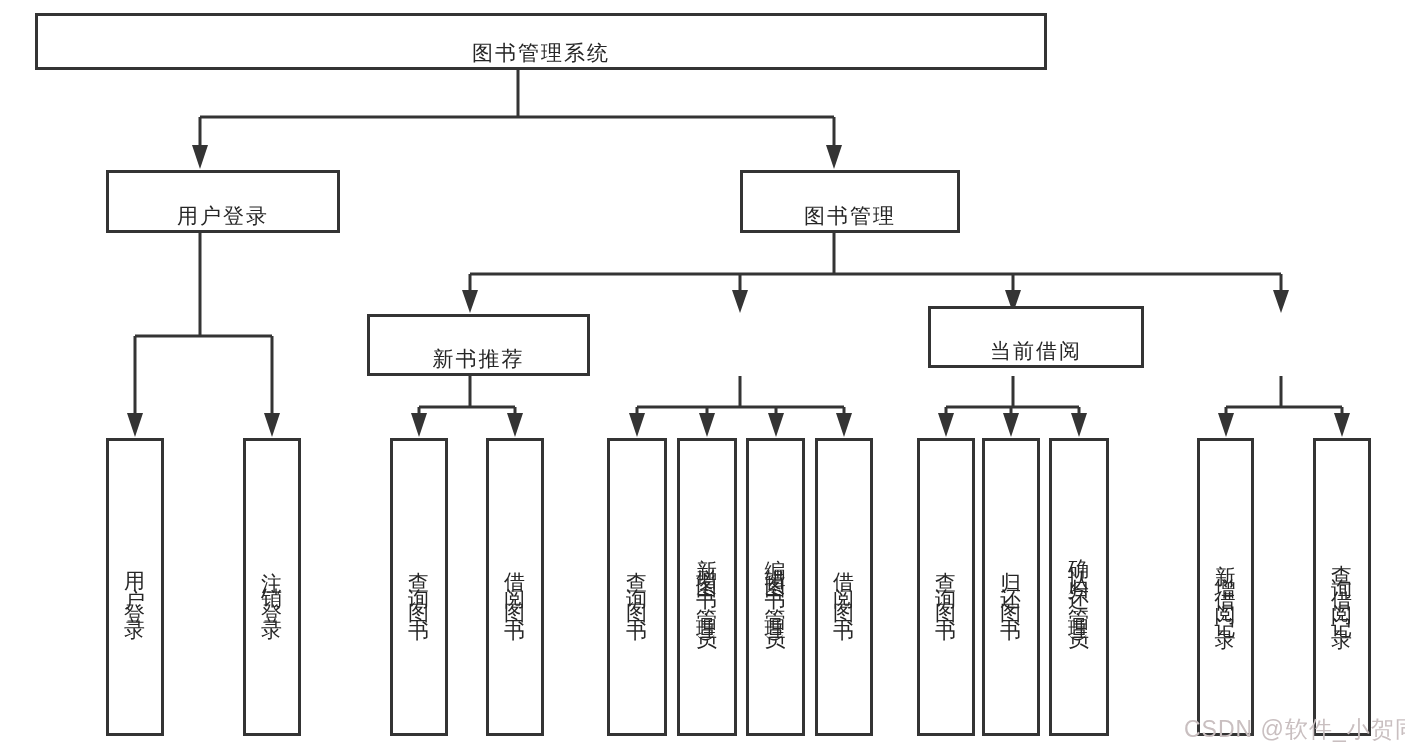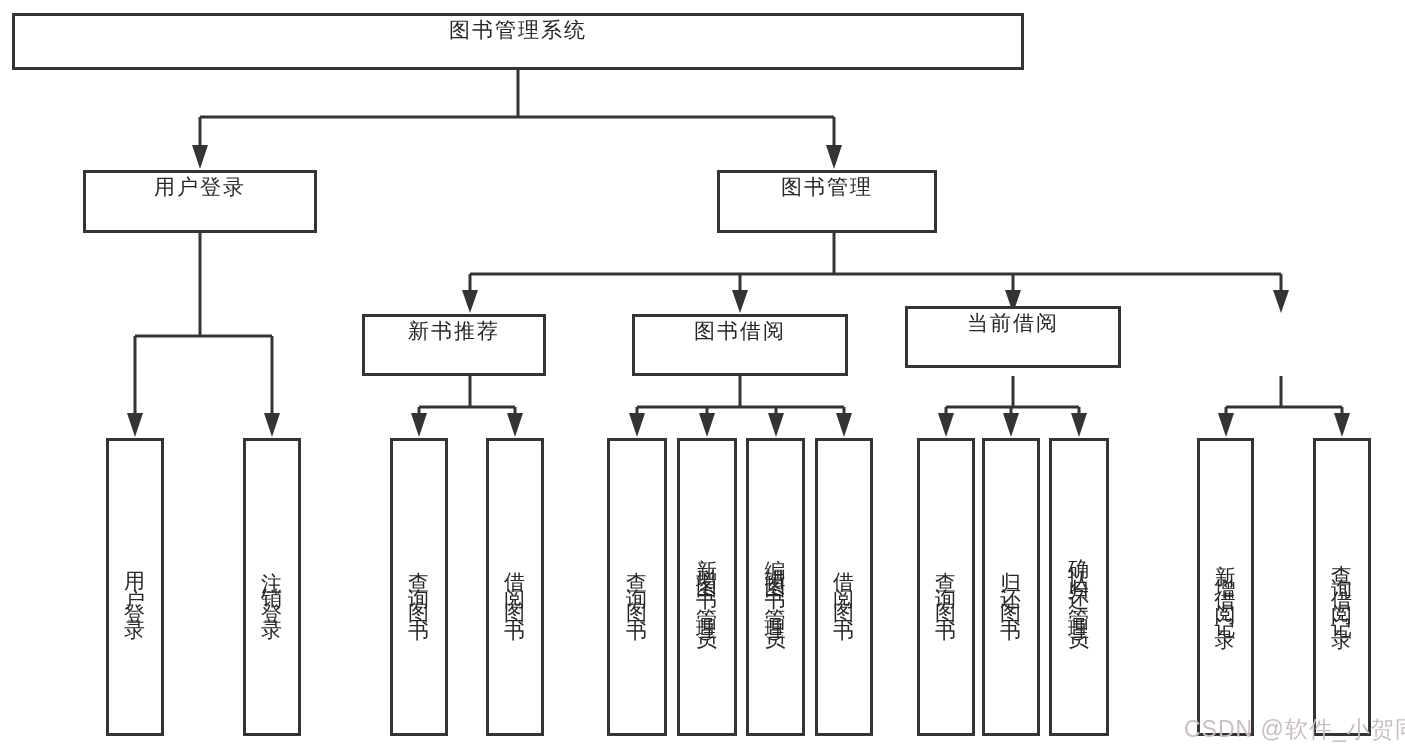--- a/index.html
+++ b/index.html
@@ -34,26 +34,27 @@
   .connectors polygon{
     fill:var(--line);
     stroke:none;
   }
   .h-node{
     position:absolute;
     box-sizing:border-box;
     border:3px solid var(--line);
     background:var(--background);
     display:flex;
-    align-items:flex-start;
+    align-items:flex-end;
     justify-content:center;
     font-size:21px;
     letter-spacing:2px;
     color:var(--text);
     z-index:2;
+    margin-left:23px;
   }
   .v-node{
     position:absolute;
     box-sizing:border-box;
     border:3px solid var(--line);
     background:var(--background);
     display:flex;
     align-items:center;
     justify-content:center;
     font-size:21px;
@@ -121,25 +122,22 @@
     <span>图书管理系统</span>
   </div>
 
   <div class="h-node" style="left:83px;top:170px;width:234px;height:63px">
     <span>用户登录</span>
   </div>
   <div class="h-node" style="left:717px;top:170px;width:220px;height:63px">
     <span>图书管理</span>
   </div>
 
-  <div class="h-node" style="left:362px;top:314px;width:184px;height:62px">
+  <div class="h-node" style="left:344px;top:314px;width:223px;height:62px">
     <span>新书推荐</span>
-  </div>
-  <div class="h-node" style="left:632px;top:314px;width:216px;height:62px">
-    <span>图书借阅</span>
   </div>
   <div class="h-node" style="left:905px;top:306px;width:216px;height:62px">
     <span>当前借阅</span>
   </div>
 
   <div class="v-node v-short" style="left:106px;top:438px;width:58px;height:298px">
     <span>用户登录</span>
   </div>
   <div class="v-node v-short" style="left:243px;top:438px;width:58px;height:298px">
     <span>注销登录</span>

